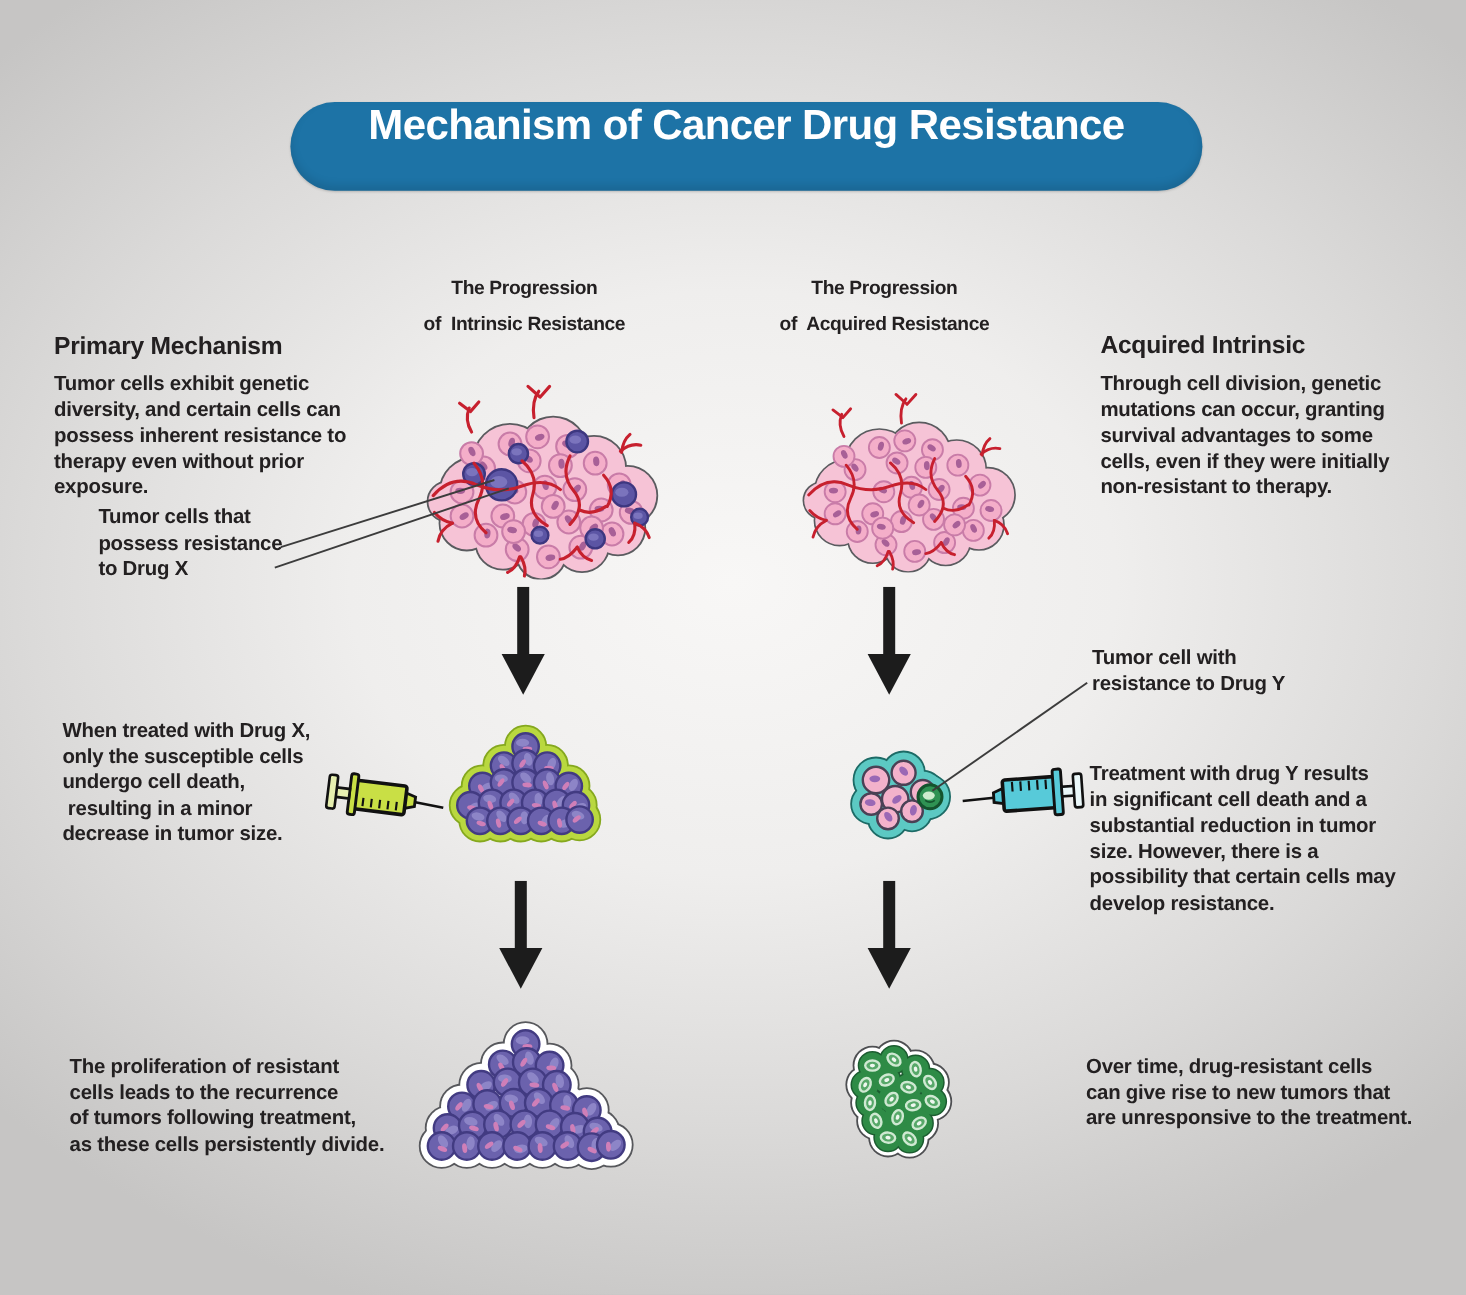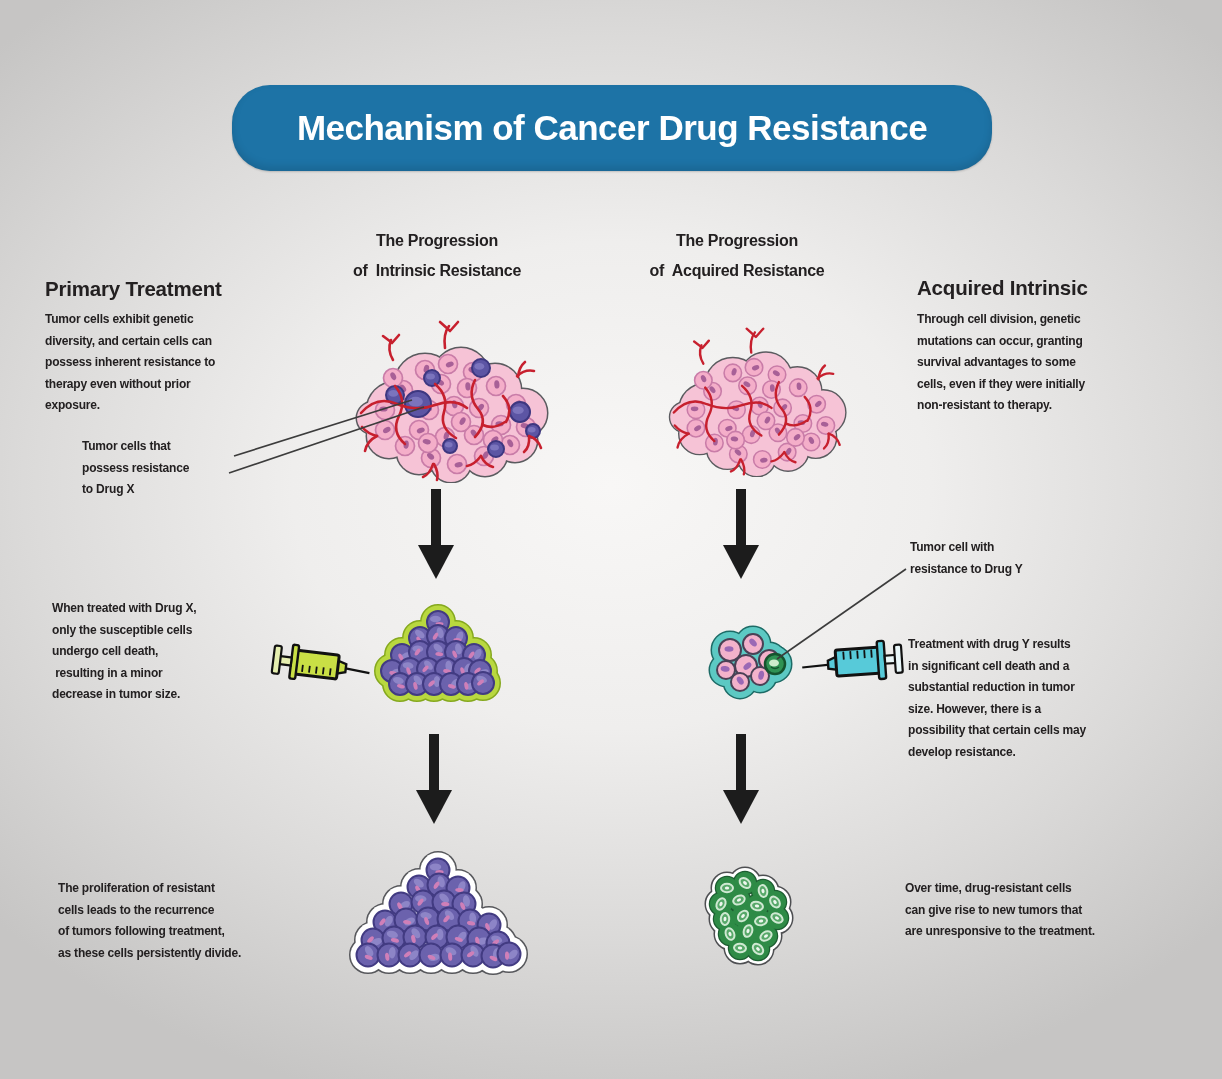--- a/index.html
+++ b/index.html
@@ -1,50 +1,50 @@
 <!DOCTYPE html>
 <html><head>
 <meta charset="utf-8">
 <style>
   *{margin:0;padding:0;box-sizing:border-box}
   html,body{background:#c6c5c4}
   body{font-family:"Liberation Sans",sans-serif}
   #canvas{position:relative;width:1222px;height:1079px;overflow:hidden;margin:0 auto;
     background:radial-gradient(ellipse 840px 640px at 50% 45%, #f8f7f6 0%, #efeeed 38%, #dbdad9 70%, #c6c5c4 100%);}
-  .txt{position:absolute;white-space:pre;color:#232021;font-weight:700;line-height:21.5px;font-size:12px;letter-spacing:-0.2px}
+  .txt{position:absolute;white-space:pre;color:#232021;font-weight:700;line-height:21.5px;font-size:17px;letter-spacing:-0.2px}
   .stage-label{font-size:20.5px;letter-spacing:-0.2px}
   .col-header{font-size:16px;line-height:30px;text-align:center;letter-spacing:-0.3px}
-  .banner{position:absolute;left:232px;top:85px;width:760px;height:86px;background:#1d73a6;
-    border-radius:38px;display:flex;align-items:center;justify-content:center;
+  .banner{position:absolute;left:242px;top:85px;width:760px;height:74px;background:#1d73a6;
+    border-radius:38px;display:flex;justify-content:center;
     box-shadow:inset 0 -4px 8px rgba(0,0,0,.12), 0 1px 2px rgba(0,0,0,.18);}
   .banner-text{color:#ffffff;font-weight:700;font-size:35px;letter-spacing:-0.5px;white-space:pre}
   svg.illus{position:absolute}
   #overlay{position:absolute;left:0;top:0;pointer-events:none}
 </style>
 </head>
 <body>
 
 <div id="canvas">
 
   <div class="banner">
     <div class="banner-text">Mechanism of Cancer Drug Resistance</div>
   </div>
 
   <div class="txt col-header" style="left:272px;top:226px;width:330px">The Progression
 of  Intrinsic Resistance</div>
   <div class="txt col-header" style="left:572px;top:226px;width:330px">The Progression
 of  Acquired Resistance</div>
 
-  <div class="txt stage-label" style="left:45px;top:278px">Primary Treatment</div>
+  <div class="txt stage-label" style="left:45px;top:278px">Primary Mechanism</div>
   <div class="txt" style="left:45px;top:309px">Tumor cells exhibit genetic
 diversity, and certain cells can
 possess inherent resistance to
 therapy even without prior
 exposure.</div>
-  <div class="txt" style="left:82px;top:436px">Tumor cells that
+  <div class="txt" style="left:82px;top:420px">Tumor cells that
 possess resistance
 to Drug X</div>
   <div class="txt" style="left:58px;top:878px">The proliferation of resistant
 cells leads to the recurrence
 of tumors following treatment,
 as these cells persistently divide.</div>
   <div class="txt" style="left:52px;top:598px">When treated with Drug X,
 only the susceptible cells
 undergo cell death,
  resulting in a minor

